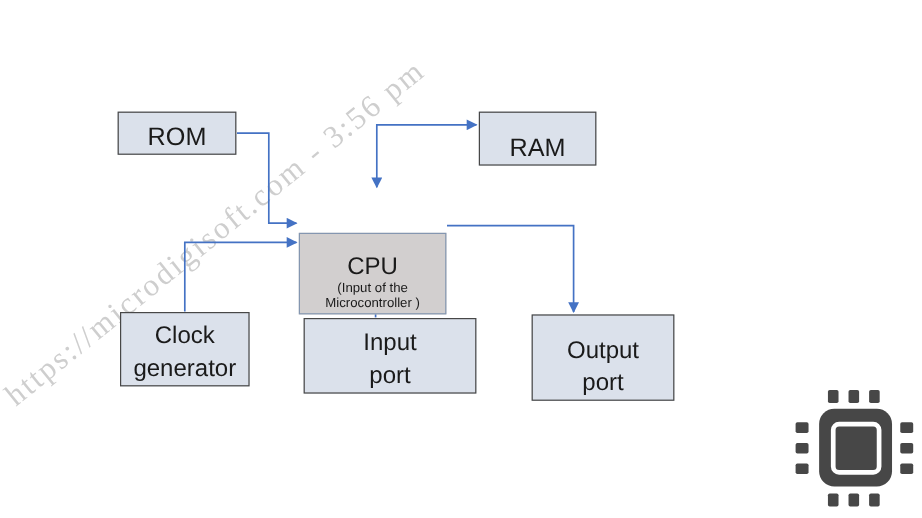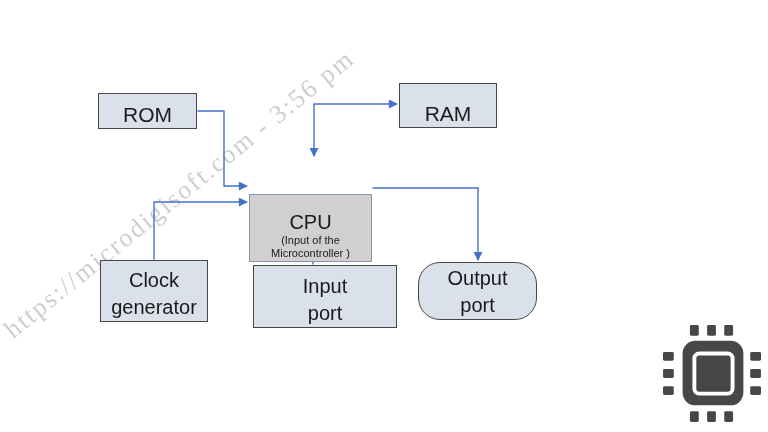--- a/index.html
+++ b/index.html
@@ -63,24 +63,24 @@
     flex-direction: column;
     align-items: center;
     justify-content: flex-end;
     text-align: center;
     color: var(--text-color);
     z-index: 3;
   }
   .block .lbl { font-size: 21px; line-height: 1.3; }
   .block.two-line .lbl { font-size: 20px; line-height: 1.35; }
   .rom    { left:  98px; top:  93px; width:  99px; height: 36px; }
-  .ram    { left: 399px; top:  83px; width:  98px; height: 45px; }
+  .ram    { left: 399px; top:  93px; width:  98px; height: 45px; }
   .clock  { left: 100px; top: 260px; width: 108px; height: 62px; }
   .input  { left: 253px; top: 265px; width: 144px; height: 63px; }
-  .output { left: 418px; top: 262px; width: 119px; height: 58px; border-radius: 22px; }
+  .output { left: 443px; top: 262px; width: 119px; height: 72px; }
   .cpu {
     left: 249px; top: 154px; width: 123px; height: 68px;
     background: var(--cpu-fill);
     border: 1.5px solid var(--cpu-border);
     margin-top: 40px;
   }
   .cpu-title { font-size: 20px; line-height: 1.15; }
   .cpu-sub   { font-size: 11px; line-height: 1.25; }
   
   .chip-icon {

